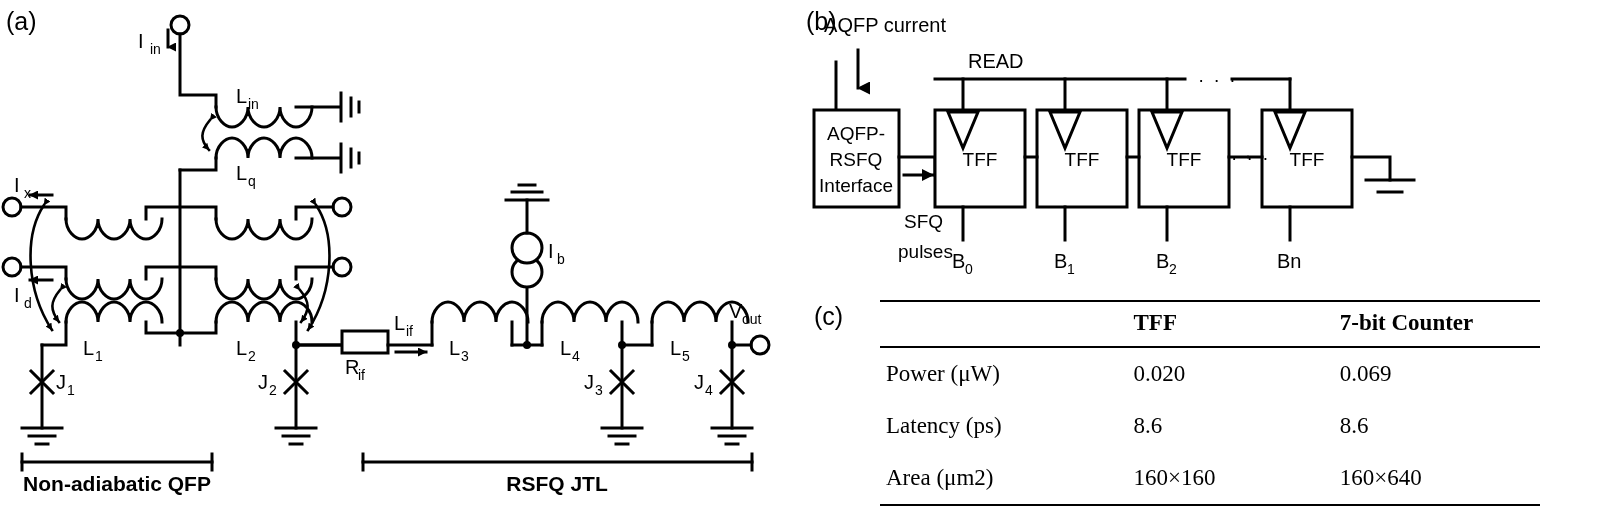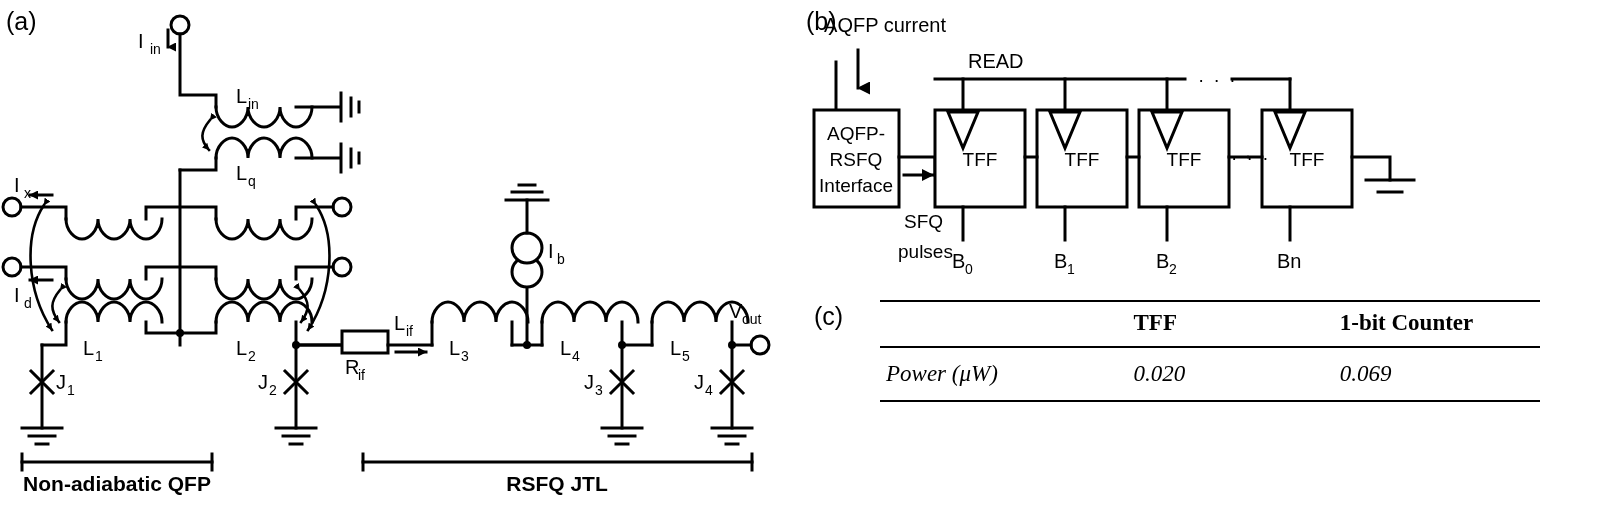--- a/index.html
+++ b/index.html
@@ -44,21 +44,20 @@
     padding: 8px 6px 10px 6px;
     border-top: 2.5px solid #000;
     border-bottom: 2.5px solid #000;
   }
   table.perf thead th.c-metric { width: 240px; }
   table.perf thead th.c-val    { width: 200px; }
   table.perf tbody td {
     padding: 13px 6px;
     text-align: left;
     border: none;
-    font-style: italic;
   }
   table.perf tbody tr:last-child td { border-bottom: 2.5px solid #000; }
   .tag-c { position:absolute; left:14px; top:14px; }
 </style>
 </head>
 <body>
 
 <div id="root">
 
   <div id="panel-a">
@@ -406,27 +405,37 @@
   </div>
 
   <div id="panel-c">
     <div class="tag-c panel-tag" style="font-family:'Liberation Sans',sans-serif;">(c)</div>
     <div class="tbl-wrap">
       <table class="perf">
         <thead>
           <tr>
             <th class="c-metric"></th>
             <th class="c-val">TFF</th>
-            <th class="c-val">1-bit Counter</th>
+            <th class="c-val">7-bit Counter</th>
           </tr>
         </thead>
         <tbody>
           <tr>
             <td>Power (μW)</td>
             <td>0.020</td>
             <td>0.069</td>
           </tr>
+          <tr>
+            <td>Latency (ps)</td>
+            <td>8.6</td>
+            <td>8.6</td>
+          </tr>
+          <tr>
+            <td>Area (μm2)</td>
+            <td>160×160</td>
+            <td>160×640</td>
+          </tr>
         </tbody>
       </table>
     </div>
   </div>
 
 </div>
 
 </body></html>

